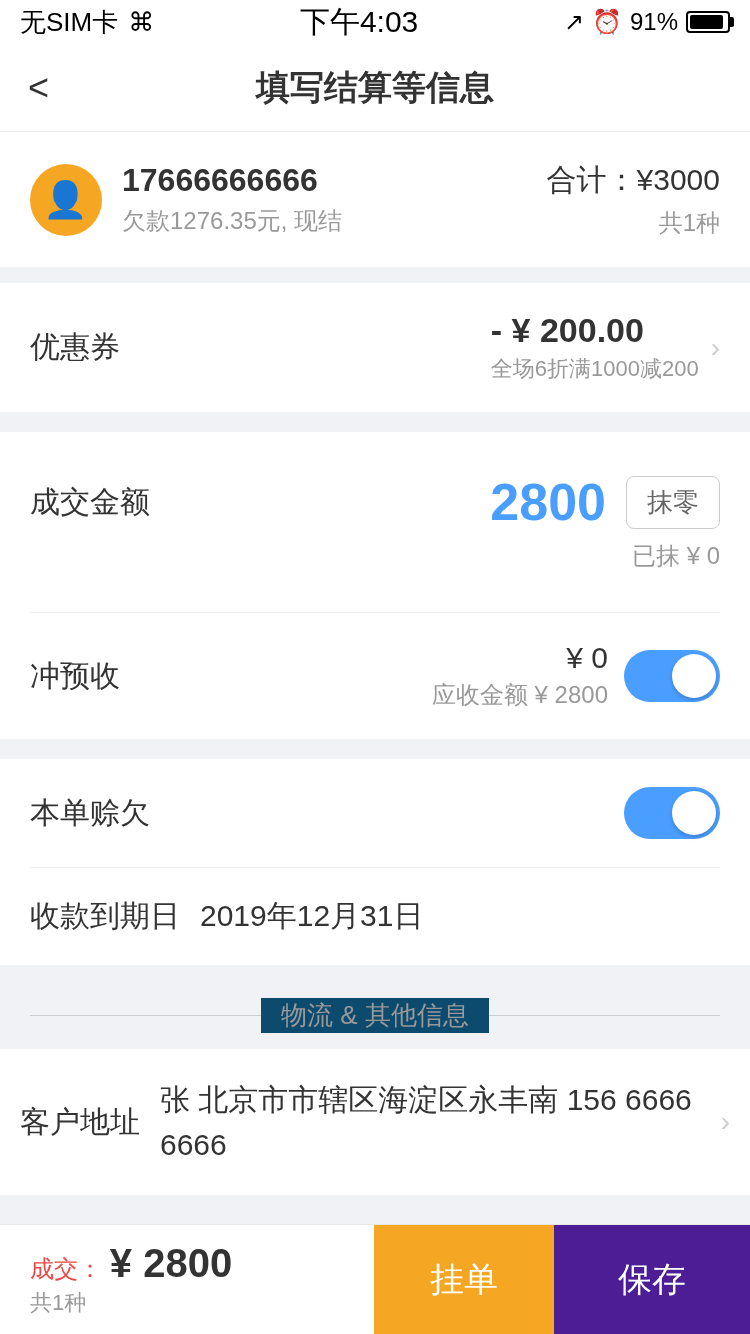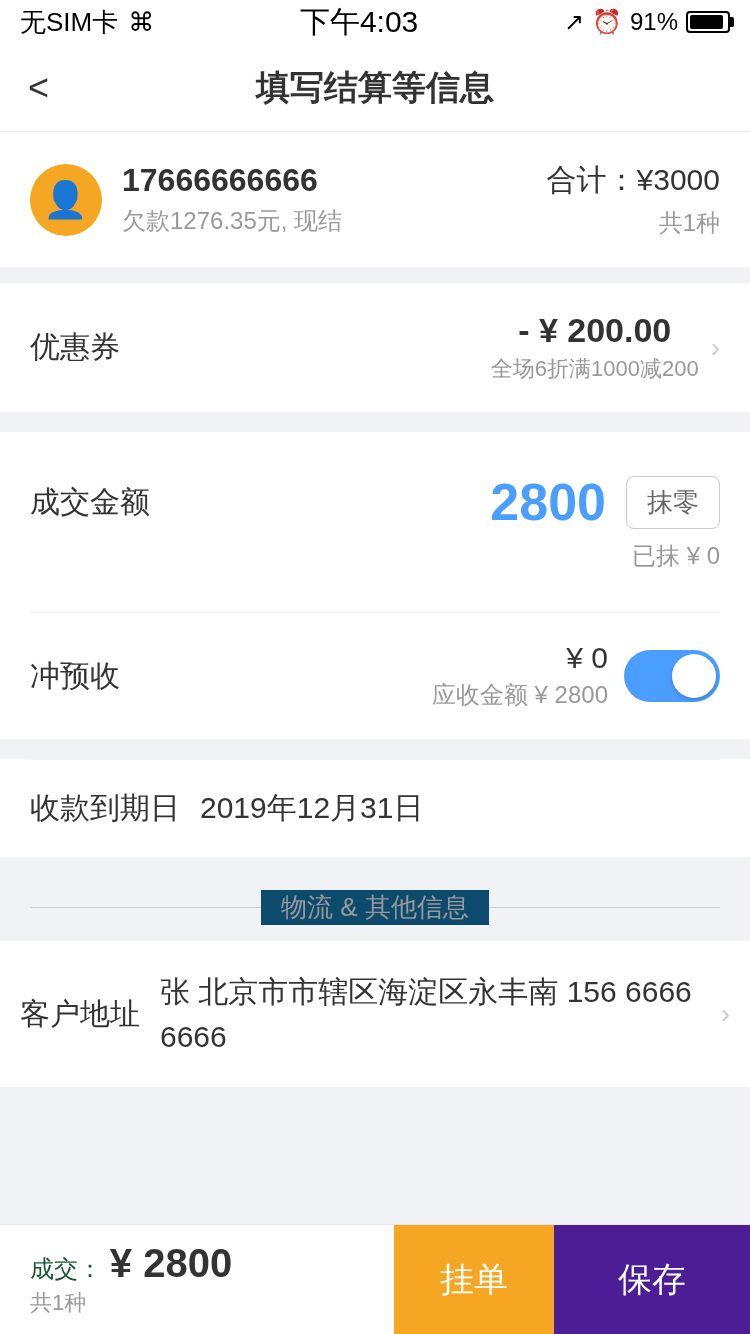--- a/index.html
+++ b/index.html
@@ -93,21 +93,21 @@
     
     .coupon-row {
       padding: 28px 30px;
       display: flex;
       align-items: center;
       justify-content: space-between;
       background: #fff;
     }
     .coupon-label { font-size: 30px; color: #333; }
     .coupon-right { display: flex; align-items: center; gap: 12px; }
-    .coupon-discount { font-size: 34px; font-weight: 600; color: #333; text-align: center; }
+    .coupon-discount { font-size: 34px; font-weight: 600; color: #333; }
     .coupon-desc { font-size: 22px; color: #999; text-align: right; margin-top: 4px; }
     .chevron { font-size: 28px; color: #ccc; }
 
     
     .gray-sep { height: 20px; background: #f0f2f5; }
 
     
     .amount-section { background: #fff; padding: 40px 30px; }
     .amount-row {
       display: flex;
@@ -218,25 +218,25 @@
       height: 110px;
       background: #fff;
       display: flex;
       align-items: center;
       border-top: 1px solid #e8e8e8;
     }
     .bottom-info {
       flex: 1;
       padding: 0 30px;
     }
-    .bottom-total { font-size: 24px; color: #14532d; }
+    .bottom-total { font-size: 24px; color: #ef4444; }
     .bottom-amount { font-size: 40px; font-weight: 600; color: #333; }
     .bottom-count { font-size: 22px; color: #999; margin-top: 2px; }
     .btn-hang {
-      width: 160px; height: 110px;
+      width: 180px; height: 110px;
       background: #f5a623;
       display: flex; align-items: center; justify-content: center;
       font-size: 34px; color: #fff; cursor: pointer; font-weight: 500;
     }
     .btn-save {
       width: 196px; height: 110px;
       background: #4c1d95;
       display: flex; align-items: center; justify-content: center;
       font-size: 34px; color: #fff; cursor: pointer; font-weight: 500;
     }
@@ -320,20 +320,24 @@
           <div class="row-sub">应收金额 ¥ 2800</div>
         </div>
         <div class="toggle"></div>
       </div>
     </div>
   </div>
 
   <div class="gray-sep"></div>
 
   <div class="card" style="margin-bottom:0;">
+    <div class="section-row">
+      <span class="row-label">本单赊欠</span>
+      <div class="toggle"></div>
+    </div>
 
     <div class="divider"></div>
 
     <div class="due-date-row">
       <span class="due-label">收款到期日</span>
       <span class="due-value">2019年12月31日</span>
     </div>
   </div>
 
   <div class="gray-sep"></div>

